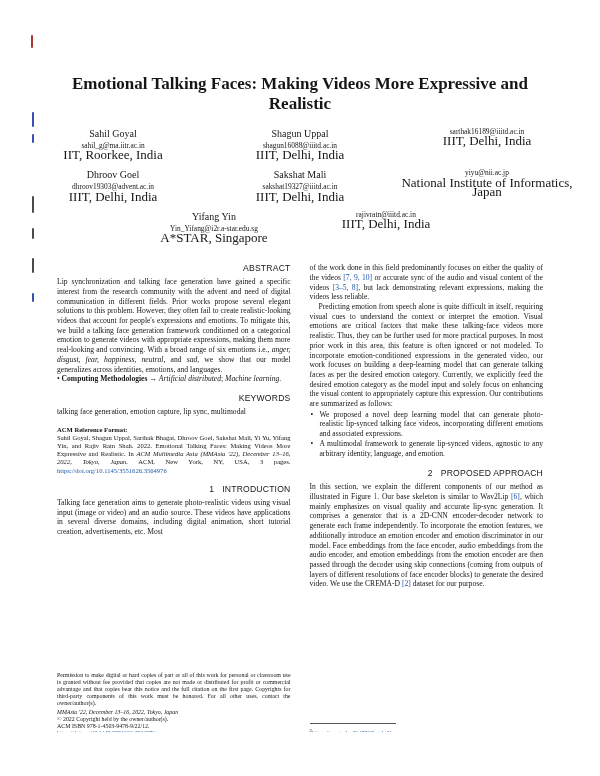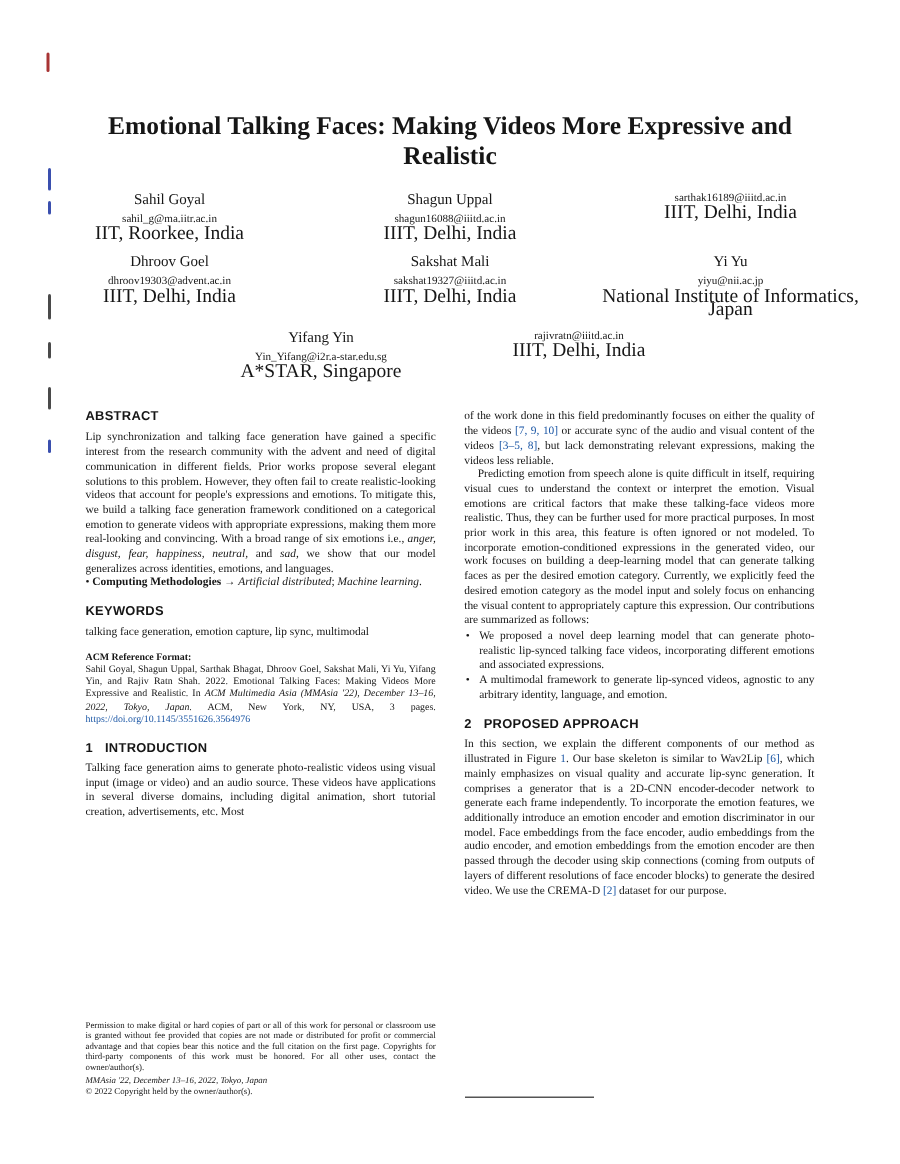--- a/index.html
+++ b/index.html
@@ -28,22 +28,22 @@
   .author { width:187px; text-align:center; padding-bottom:9px; }
   .author-row.row3 .author { width:172px; }
   .author-name  { font-size:10px; line-height:14px; }
   .author-email { font-size:7.4px; line-height:9.2px; }
   .author-affil { font-size:13px; line-height:9.2px; }
 
   .columns { display:flex; gap:19px; margin:12px 57px 0; height:474px; }
   .col { width:234px; display:flex; flex-direction:column; }
 
   .sec-heading {
-    font-family:"Liberation Sans", sans-serif; font-size:8.6px; font-weight:700;
-    letter-spacing:0.2px; margin:9px 0 4px;
+    font-family:"Liberation Sans", sans-serif; font-size:8.6px; font-weight:400;
+    letter-spacing:0.2px; margin:9px 0 4px;text-align:right;
   }
   .sec-heading.first { margin-top:0; }
   .sec-num { display:inline-block; margin-right:8px; }
 
   .body-para { font-size:7.6px; line-height:9.7px; text-align:justify; }
   .indent { text-indent:9px; }
   .it { font-style:italic; }
   .link { color:#1c57a5; text-decoration:none; cursor:pointer; }
 
   .ccs-concept1 { font-weight:700; }
@@ -102,21 +102,20 @@
         <div class="author-name">Dhroov Goel</div>
         <div class="author-email">dhroov19303@advent.ac.in</div>
         <div class="author-affil">IIIT, Delhi, India</div>
       </div>
       <div class="author">
         <div class="author-name">Sakshat Mali</div>
         <div class="author-email">sakshat19327@iiitd.ac.in</div>
         <div class="author-affil">IIIT, Delhi, India</div>
       </div>
       <div class="author">
-        <div class="author-name">Yi Yu</div>
         <div class="author-email">yiyu@nii.ac.jp</div>
         <div class="author-affil">National Institute of Informatics, Japan</div>
       </div>
     </div>
     <div class="author-row row3">
       <div class="author">
         <div class="author-name">Yifang Yin</div>
         <div class="author-email">Yin_Yifang@i2r.a-star.edu.sg</div>
         <div class="author-affil">A*STAR, Singapore</div>
       </div>

